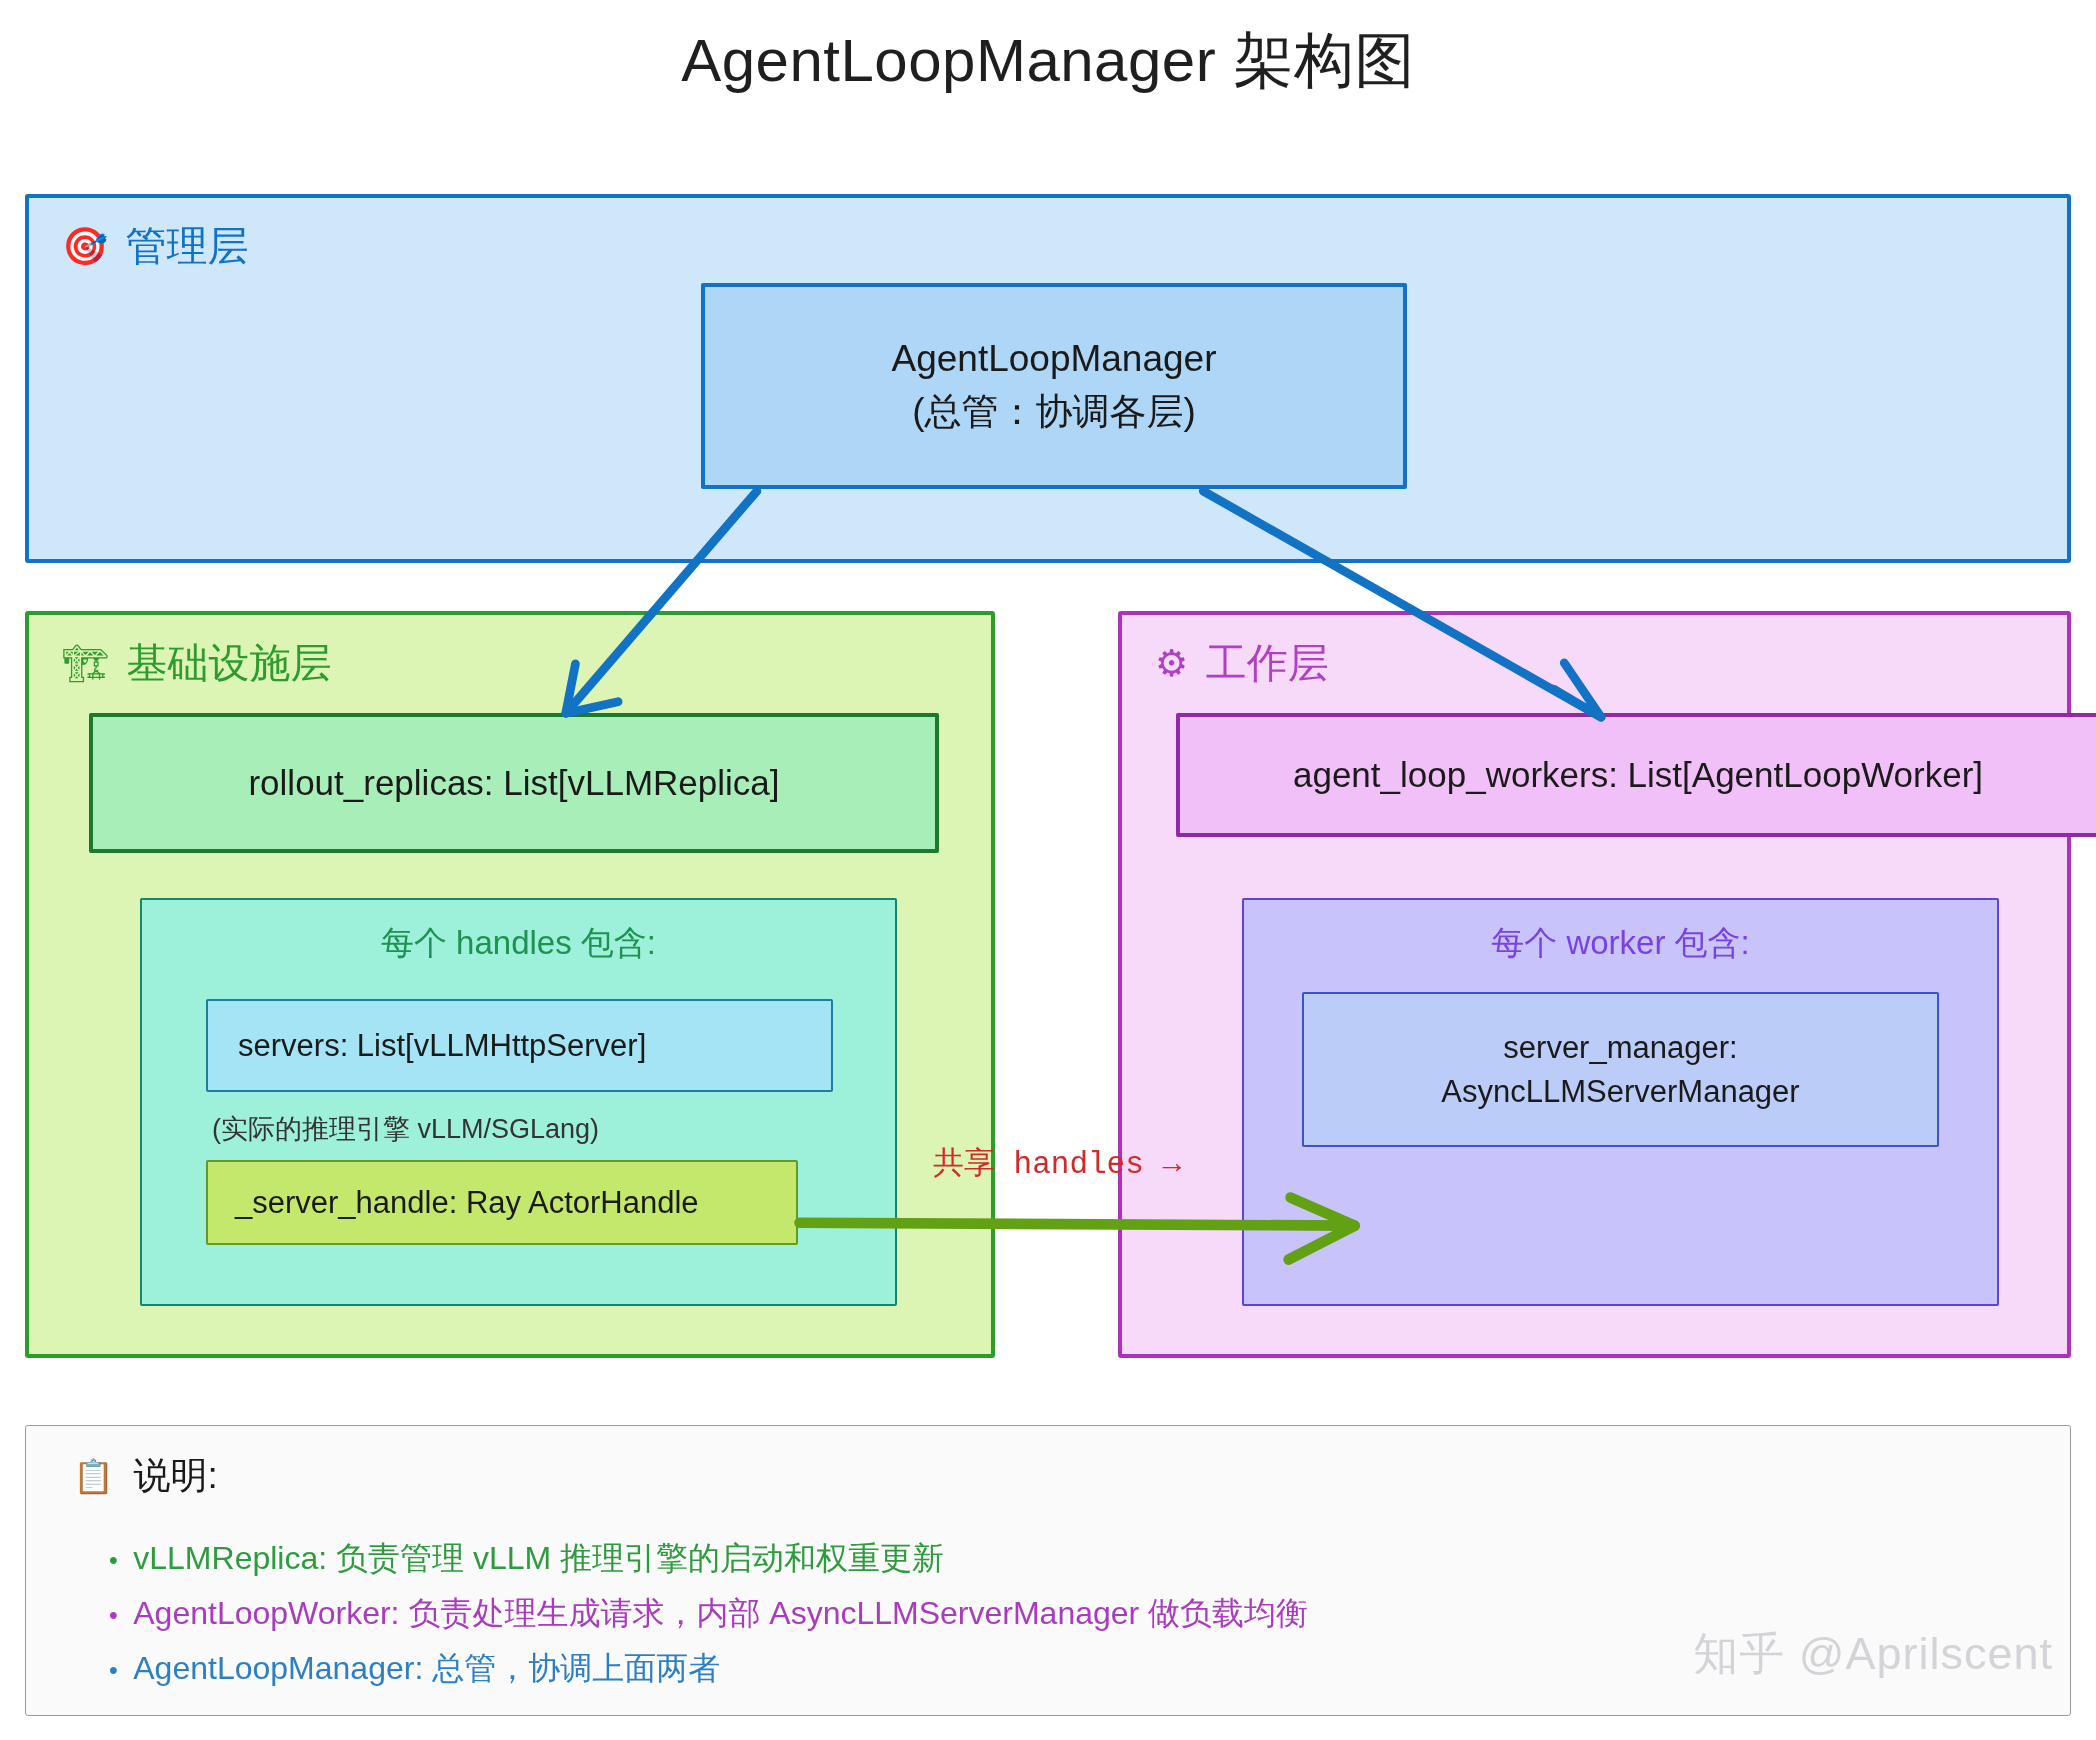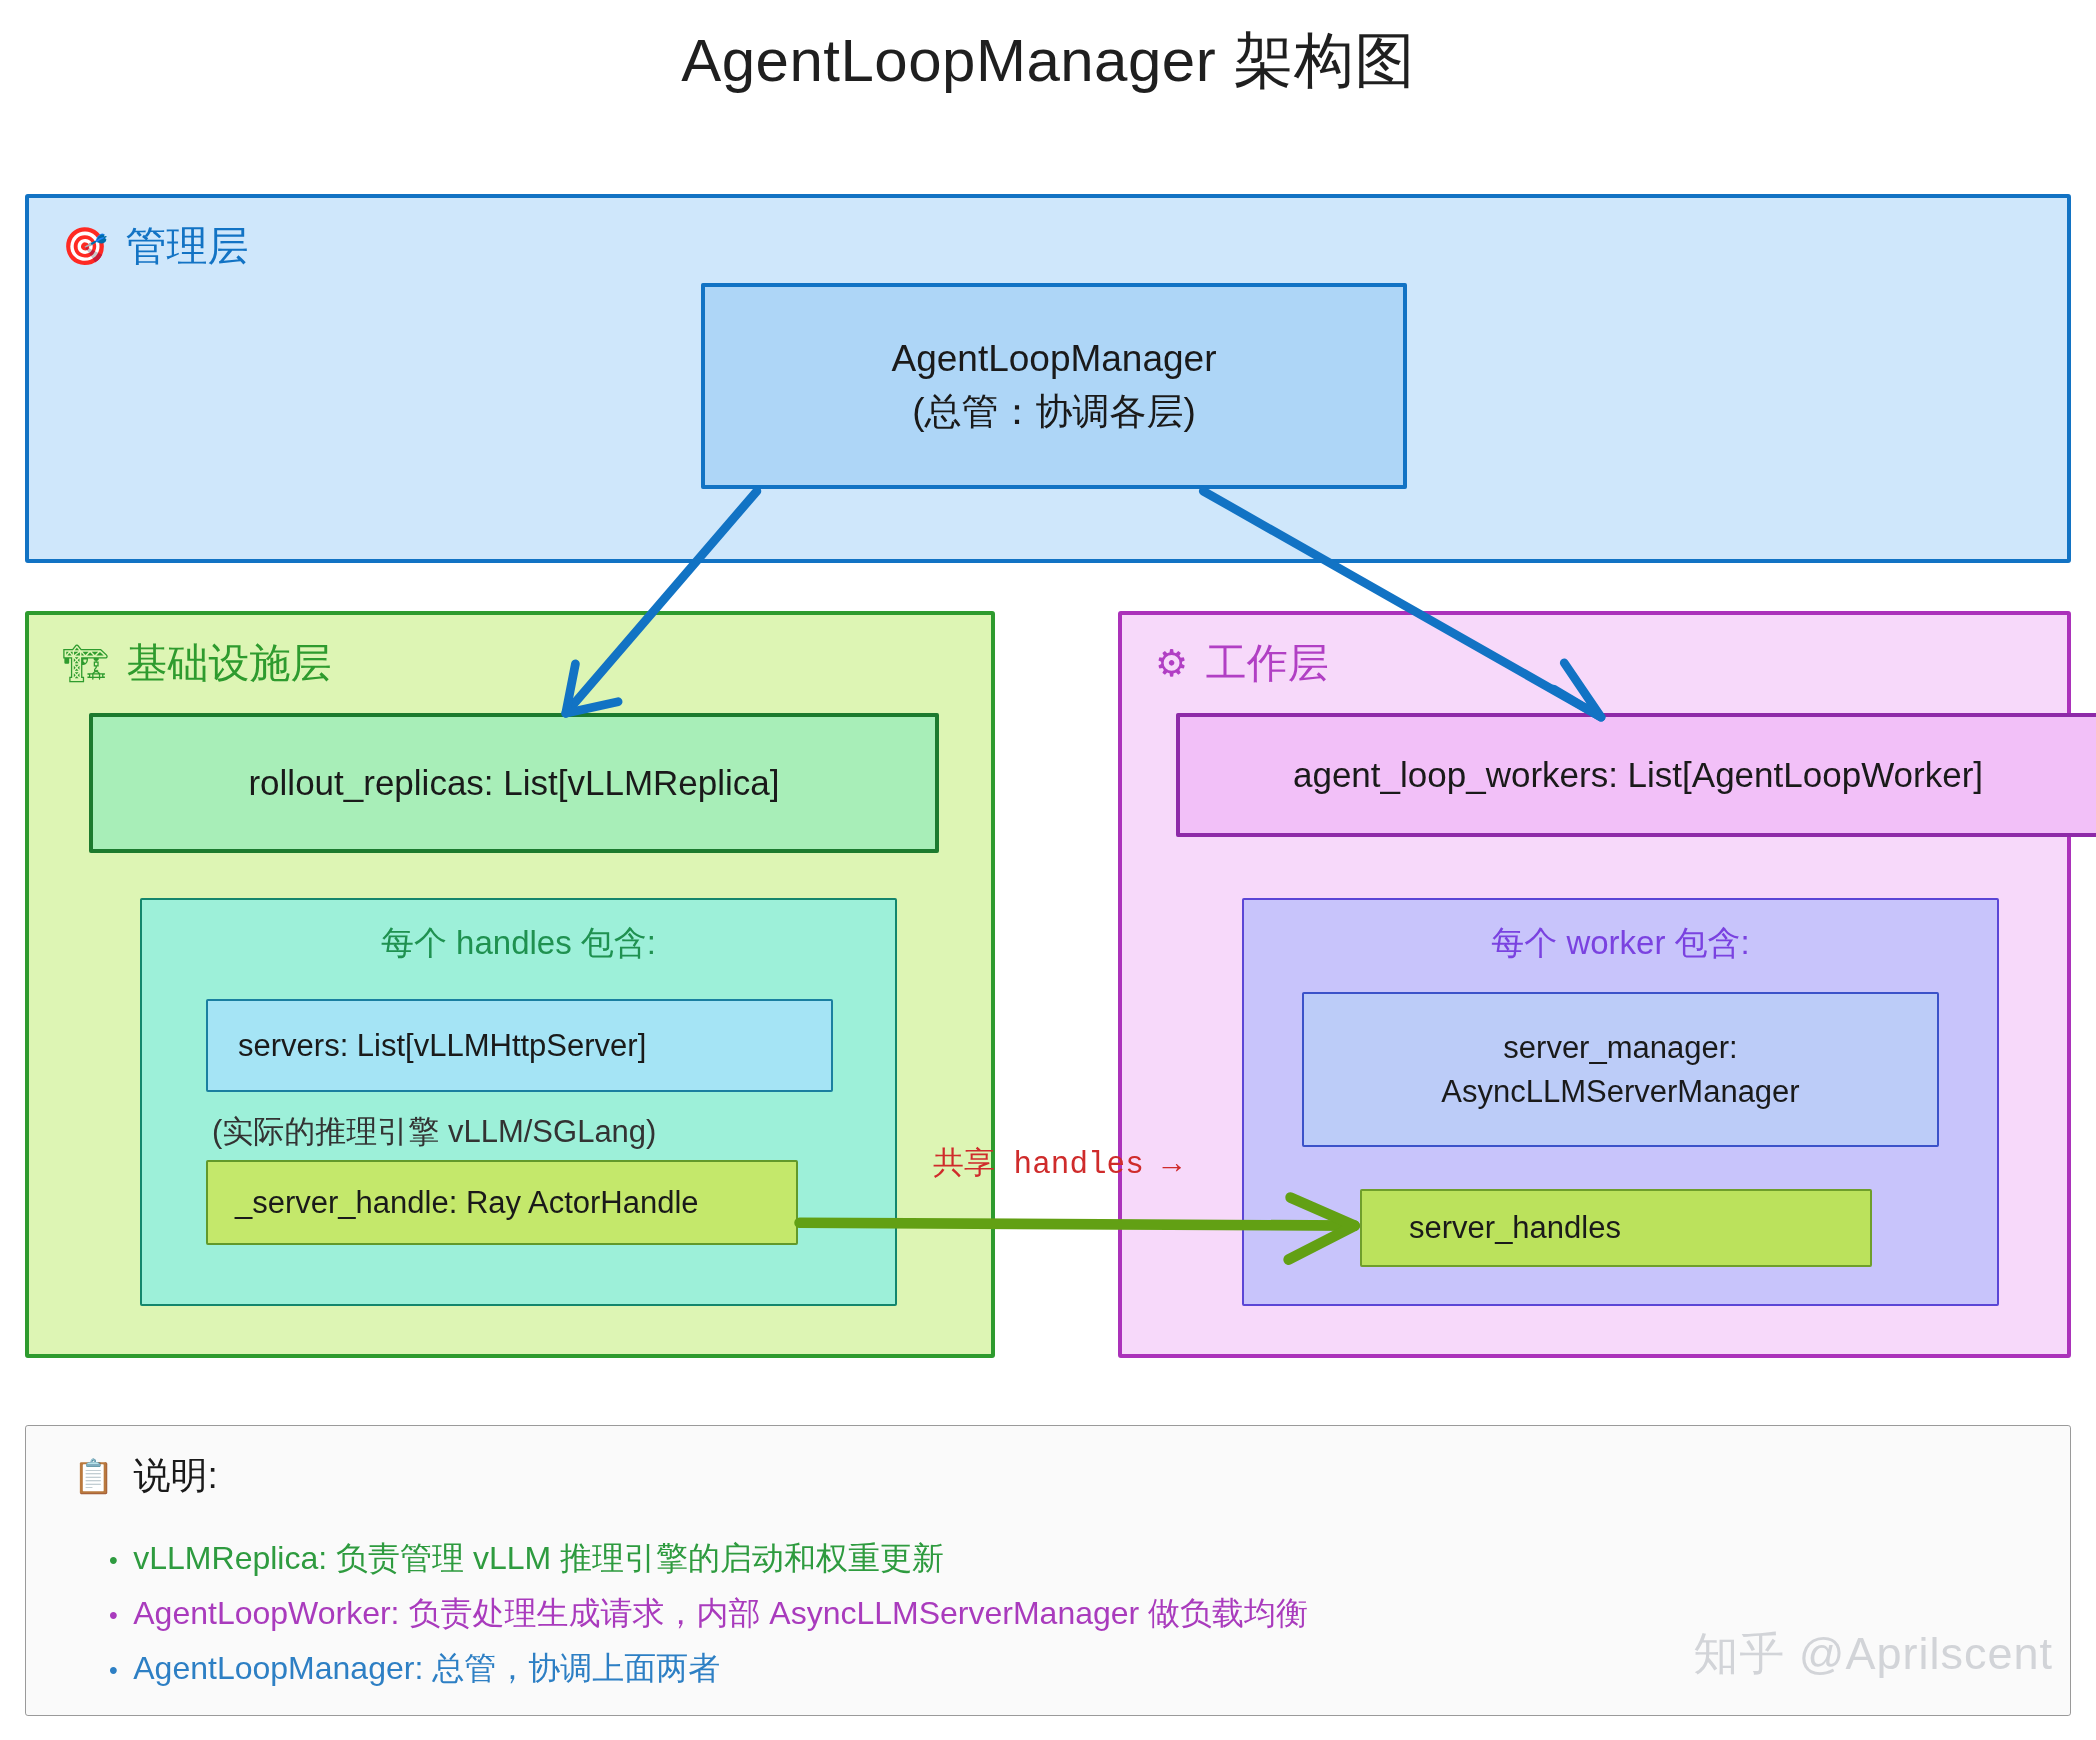--- a/index.html
+++ b/index.html
@@ -172,21 +172,21 @@
     border: 2.9px solid #1a7fa0;
     font-size: 31px;
     justify-content: flex-start;
     padding-left: 30px;
     text-align: left;
   }
   .engine-note {
     position: absolute;
     left: 212px;
     top: 1111px;
-    font-size: 31px;
+    font-size: 27px;
     color: #333333;
     white-space: nowrap;
   }
   .node-serverhandle {
     left: 206px;
     top: 1160px;
     width: 592px;
     height: 85px;
     background: #c4e86b;
     border: 2.9px solid #62992a;
@@ -348,21 +348,20 @@
     <div class="group-title gt-purple">每个 worker 包含:</div>
   </div>
 
   <div class="node node-servermanager">
     <div>
       <div>server_manager:</div>
       <div>AsyncLLMServerManager</div>
     </div>
   </div>
 
-  <div class="node node-serverhandles">server_handles</div>
 
   <div class="share-label">共享 handles →</div>
 
   <svg class="arrows" viewBox="0 0 2160 1794">
 
     <path d="M 780 506 L 583 735" stroke="#1273c4" stroke-width="9" fill="none" stroke-linecap="round"></path>
     <path d="M 583 735 L 593 684 M 583 735 L 637 723" stroke="#1273c4" stroke-width="9" fill="none" stroke-linecap="round"></path>
 
     <path d="M 1240 506 L 1650 739" stroke="#1273c4" stroke-width="9" fill="none" stroke-linecap="round"></path>
     <path d="M 1650 739 L 1601 710 M 1650 739 L 1612 683" stroke="#1273c4" stroke-width="9" fill="none" stroke-linecap="round"></path>

